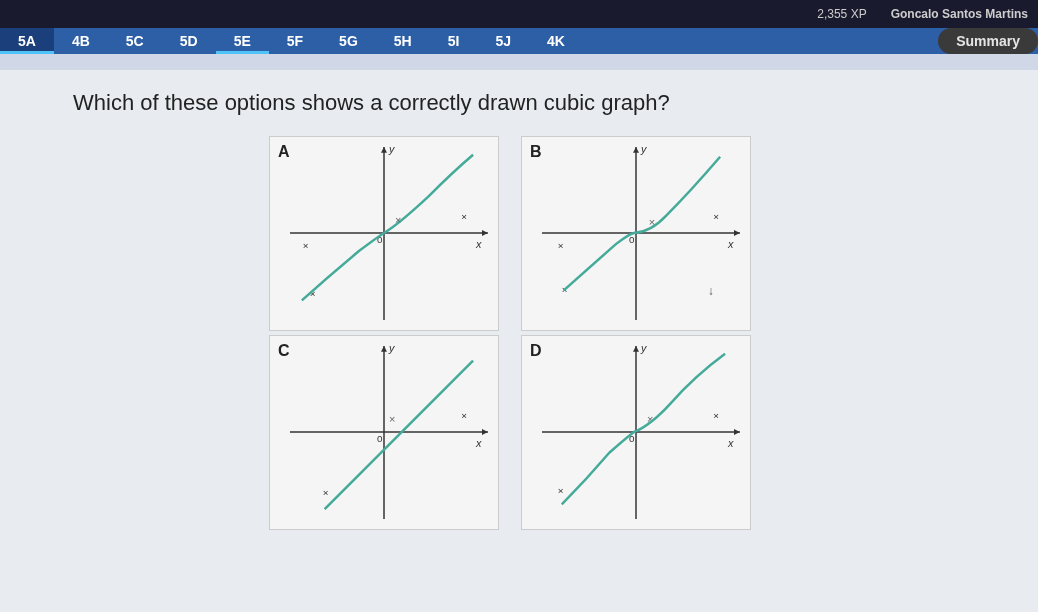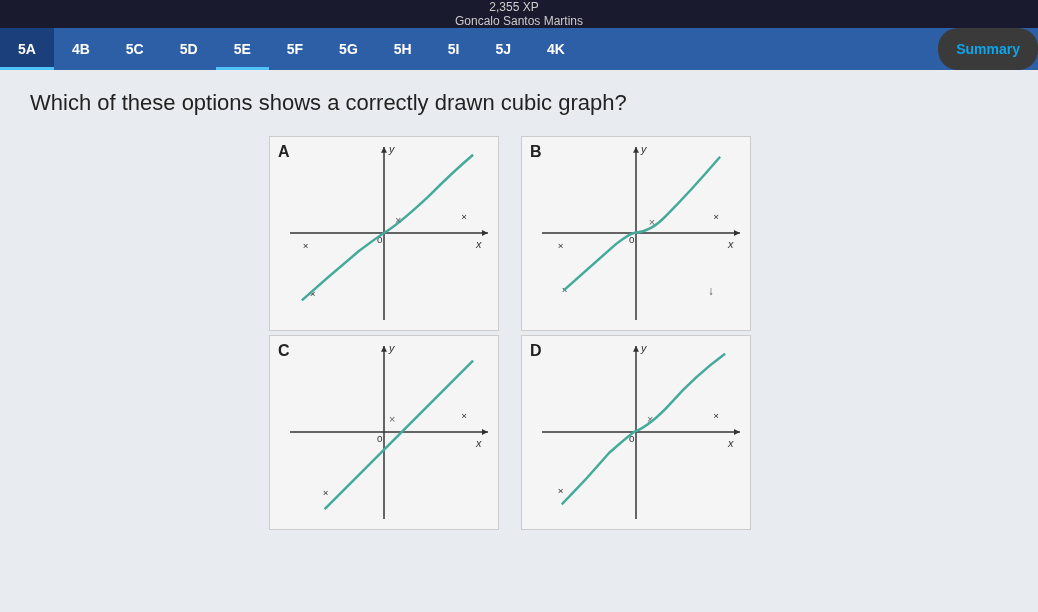--- a/index.html
+++ b/index.html
@@ -17,34 +17,33 @@
       position: absolute;
       top: 0;
       left: 0;
       right: 0;
       height: 28px;
       background: #1a1a2e;
       display: flex;
       align-items: center;
       justify-content: flex-end;
       padding-right: 10px;
-      flex-direction: column;
     }
     .top-bar-text {
       color: #ccc;
       font-size: 12px;
     }
 
     
     .nav-tabs {
       position: absolute;
       top: 28px;
       left: 0;
       right: 0;
-      height: 42px;
+      height: 26px;
       background: #2d5fa6;
       display: flex;
       align-items: stretch;
     }
     .nav-tab {
       display: flex;
       align-items: center;
       justify-content: center;
       padding: 0 18px;
       color: white;
@@ -61,40 +60,41 @@
       position: absolute;
       bottom: 0;
       left: 0;
       right: 0;
       height: 3px;
       background: #4fc3f7;
     }
     .nav-tab-summary {
       background: #3a3a3a;
       margin-left: auto;
-      color: #0ea5e9;
+      color: #e5e5e5;
       border-radius: 20px;
     }
 
     
     .main-content {
       position: absolute;
       top: 70px;
       left: 0;
       right: 0;
       bottom: 0;
       background: #e8ecf0;
       padding: 20px 30px;
     }
 
     .question-text {
       font-size: 22px;
       color: #222;
       margin-bottom: 20px;
       font-weight: normal;
+      margin-left: 43px;
     }
 
     
     .graphs-grid {
       display: grid;
       grid-template-columns: 1fr 1fr;
       grid-template-rows: 1fr 1fr;
       gap: 4px;
       width: 500px;
       margin: 0 auto;
@@ -130,21 +130,21 @@
       right: 0;
       height: 3px;
       background: #4fc3f7;
     }
   </style>
 </head>
 <body>
 
 <div class="top-bar">
   <span class="top-bar-text">2,355 XP</span>
-  <span class="top-bar-text" style="margin-left:10px;">Goncalo Santos Martins</span>
+  <span class="top-bar-text" style="margin-left:24px;font-weight:bold;">Goncalo Santos Martins</span>
 </div>
 
 <div class="nav-tabs">
   <div class="nav-tab active">5A</div>
   <div class="nav-tab">4B</div>
   <div class="nav-tab">5C</div>
   <div class="nav-tab">5D</div>
   <div class="nav-tab" style="position:relative;">
     5E
     <div class="underline-bar"></div>

